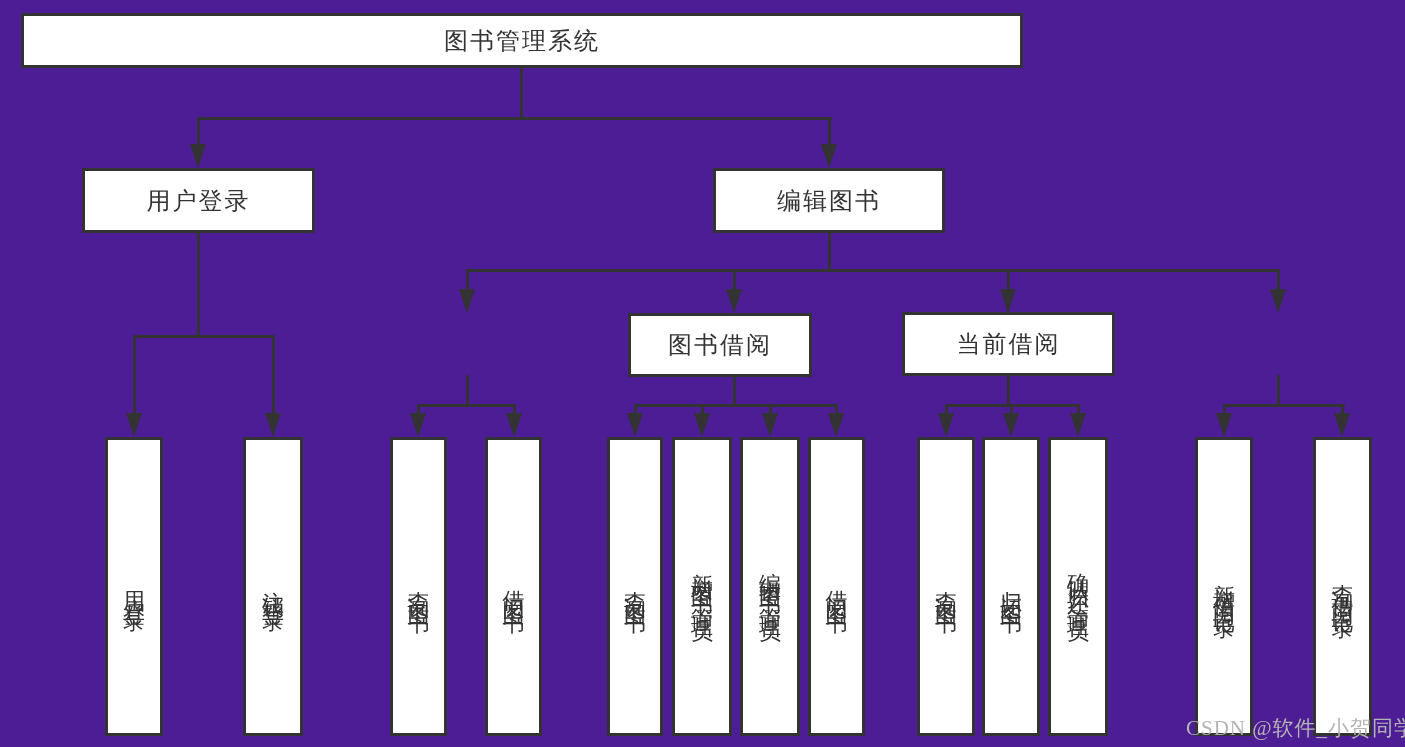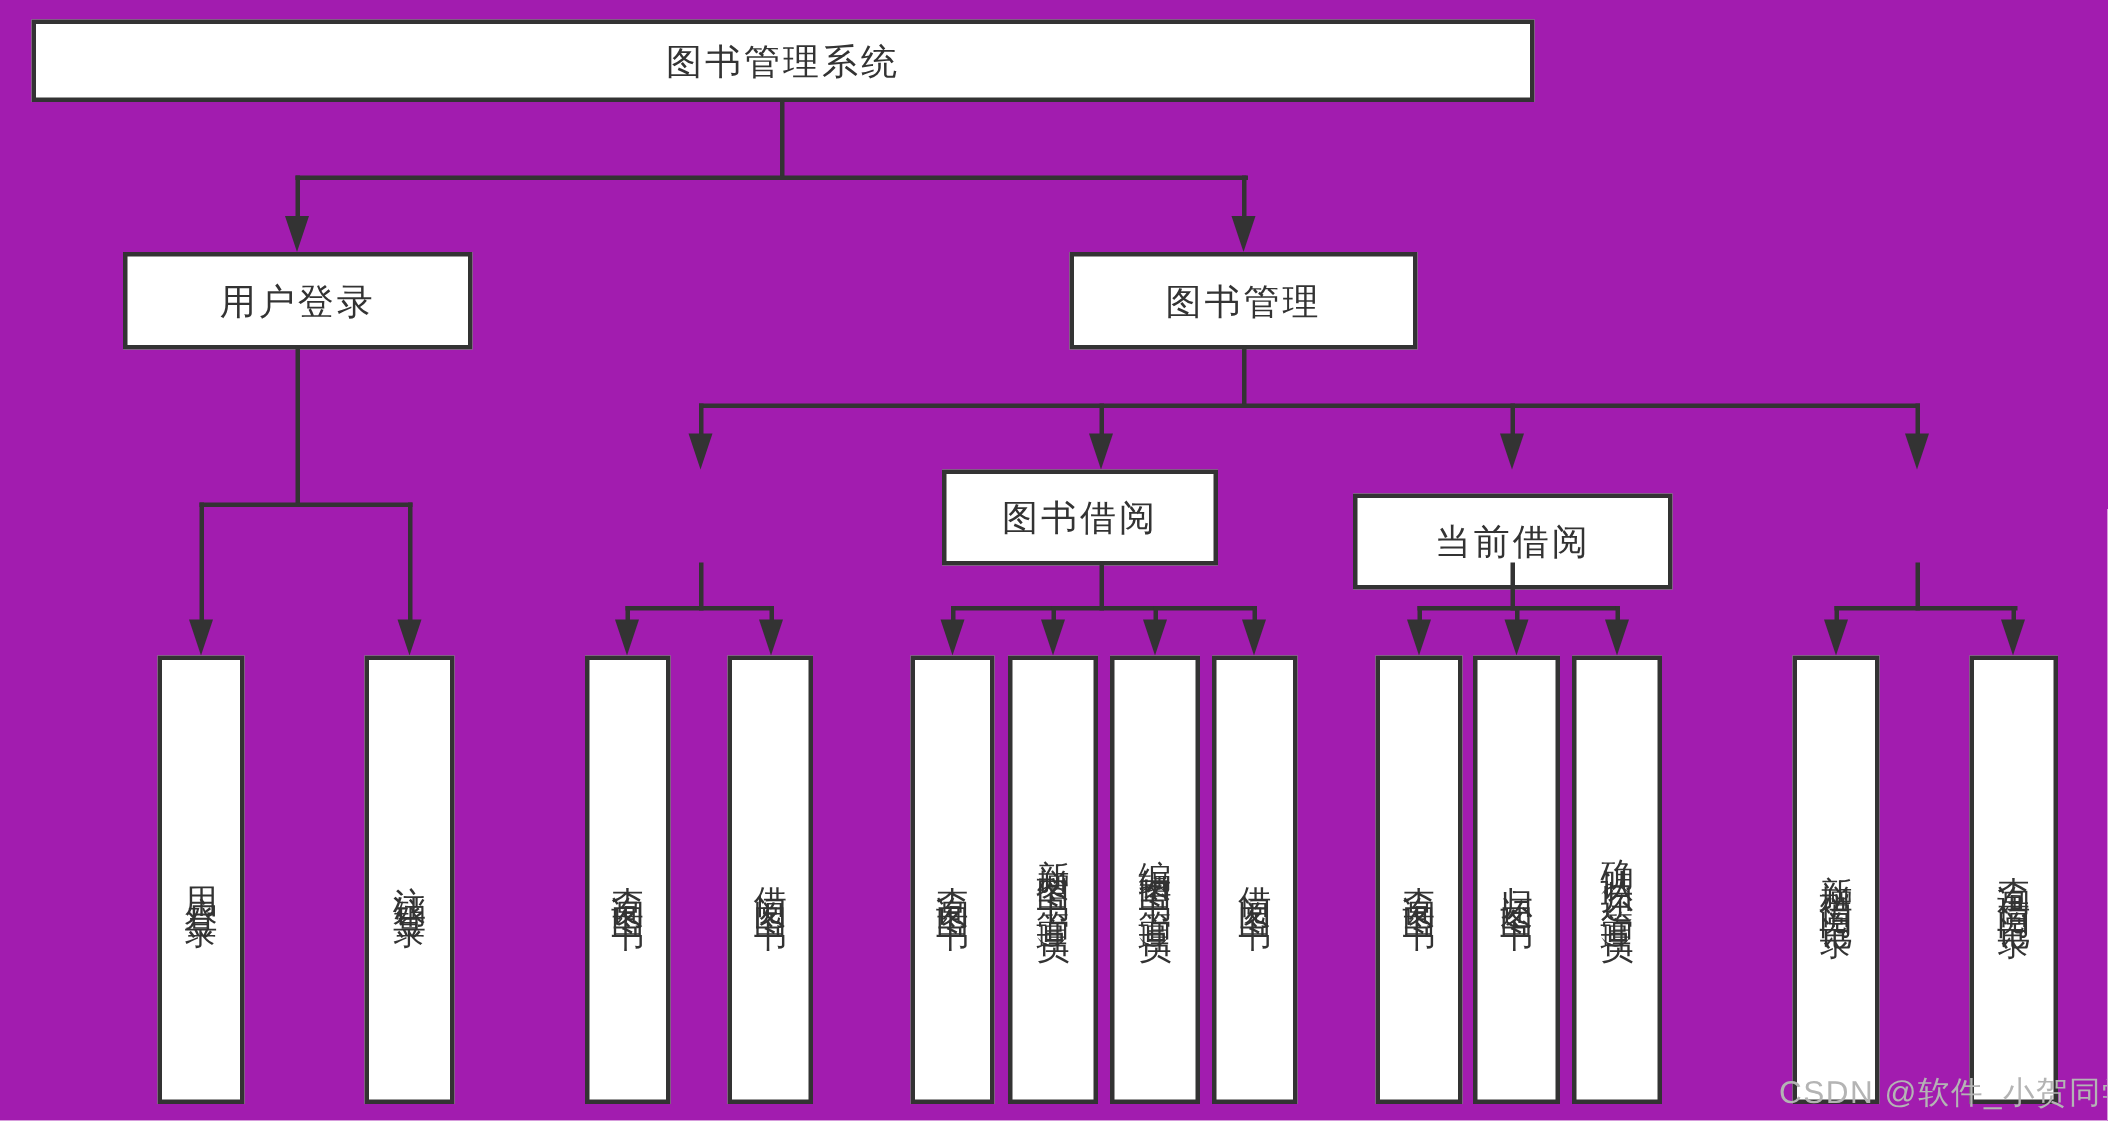--- a/index.html
+++ b/index.html
@@ -1,18 +1,18 @@
 <!DOCTYPE html>
 <html><head>
 <meta charset="utf-8">
 <style>
   html,body{margin:0;padding:0;background:#ffffff;}
   .canvas{
-    position:relative;width:1405px;height:747px;background:#a21caf;overflow:hidden;
-    font-family:Liberation Sans, sans-serif;color:#333333;
+    position:relative;width:1405px;height:747px;background:#4c1d95;overflow:hidden;
+    font-family:Liberation Serif, serif;color:#333333;
   }
   .node{
     position:absolute;box-sizing:border-box;border:3px solid #333333;background:#ffffff;
     display:flex;align-items:center;justify-content:center;
   }
   .hnode{font-size:24px;letter-spacing:2px;}
   .vnode{font-size:22px;}
   .vnode span{writing-mode:vertical-rl;letter-spacing:7px;line-height:1;display:block;}
   .vline{position:absolute;width:3px;background:#333333;}
   .hline{position:absolute;height:3px;background:#333333;}
@@ -34,42 +34,42 @@
   <div class="node hnode" style="left:21px;top:13px;width:1002px;height:55px">图书管理系统</div>
 
   <div class="vline" style="left:520px;top:66px;height:53px"></div>
   <div class="hline" style="left:197px;top:117px;width:635px"></div>
   <div class="vline" style="left:197px;top:117px;height:30px"></div>
   <div class="vline" style="left:828px;top:117px;height:30px"></div>
   <div class="arrow" style="left:190px;top:144px"></div>
   <div class="arrow" style="left:821px;top:144px"></div>
 
   <div class="node hnode" style="left:82px;top:168px;width:233px;height:65px">用户登录</div>
-  <div class="node hnode" style="left:713px;top:168px;width:232px;height:65px">图书管理</div>
+  <div class="node hnode" style="left:713px;top:168px;width:232px;height:65px">编辑图书</div>
 
   <div class="vline" style="left:197px;top:231px;height:107px"></div>
   <div class="hline" style="left:133px;top:335px;width:142px"></div>
   <div class="vline" style="left:133px;top:335px;height:82px"></div>
   <div class="vline" style="left:272px;top:335px;height:82px"></div>
   <div class="arrow" style="left:126px;top:413px"></div>
   <div class="arrow" style="left:265px;top:413px"></div>
 
   <div class="vline" style="left:828px;top:231px;height:41px"></div>
   <div class="hline" style="left:466px;top:269px;width:814px"></div>
   <div class="vline" style="left:466px;top:269px;height:24px"></div>
   <div class="vline" style="left:733px;top:269px;height:24px"></div>
   <div class="vline" style="left:1007px;top:269px;height:24px"></div>
   <div class="vline" style="left:1277px;top:269px;height:24px"></div>
   <div class="arrow" style="left:459px;top:289px"></div>
   <div class="arrow" style="left:726px;top:289px"></div>
   <div class="arrow" style="left:1000px;top:289px"></div>
   <div class="arrow" style="left:1270px;top:289px"></div>
 
   <div class="node hnode" style="left:628px;top:313px;width:184px;height:64px">图书借阅</div>
-  <div class="node hnode" style="left:902px;top:329px;width:213px;height:64px">当前借阅</div>
+  <div class="node hnode" style="left:902px;top:312px;width:213px;height:64px">当前借阅</div>
 
   <div class="vline" style="left:466px;top:375px;height:32px"></div>
   <div class="hline" style="left:417px;top:404px;width:99px"></div>
   <div class="vline" style="left:417px;top:404px;height:14px"></div>
   <div class="vline" style="left:513px;top:404px;height:14px"></div>
   <div class="arrow" style="left:410px;top:413px"></div>
   <div class="arrow" style="left:506px;top:413px"></div>
 
   <div class="vline" style="left:733px;top:375px;height:32px"></div>
   <div class="hline" style="left:634px;top:404px;width:204px"></div>

